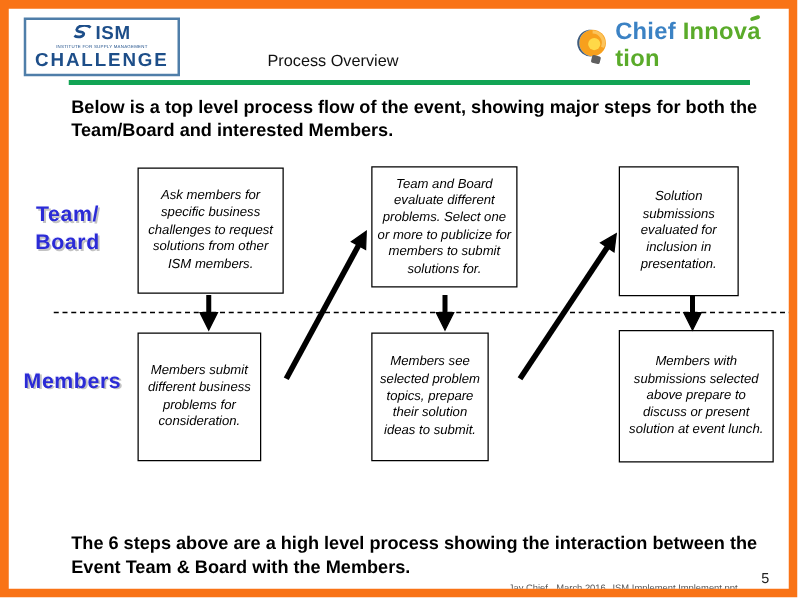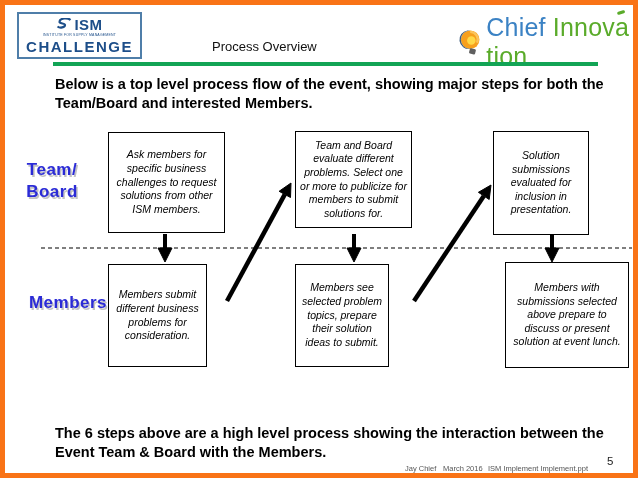--- a/index.html
+++ b/index.html
@@ -1,62 +1,62 @@
 <!DOCTYPE html>
 <html><head>
 <meta charset="utf-8">
 <style>
   html,body{margin:0;padding:0;background:#fff;}
   .slide{
     position:relative;width:638px;height:478px;background:#fff;
     font-family:"Liberation Sans",sans-serif;overflow:hidden;
-    border:5px solid #f97316;box-sizing:border-box;
+    border:7px solid #f97316;box-sizing:border-box;
   }
   
   .ism-logo{
     position:absolute;left:12px;top:7px;width:125px;height:47px;
     border:2px solid #4f7ea9;background:#fff;box-sizing:border-box;
     display:flex;flex-direction:column;align-items:center;justify-content:center;
   }
   .ism-top{display:flex;align-items:center;gap:2px;line-height:1;}
   .ism-name{font-size:15px;font-weight:bold;color:#1d4e89;letter-spacing:.5px;}
   .ism-tagline{font-size:3.5px;color:#1d4e89;letter-spacing:.2px;margin-top:1px;}
   .ism-challenge{font-size:15px;font-weight:bold;color:#1d4e89;letter-spacing:1.5px;margin-top:1px;}
   
   .slide-title{position:absolute;left:207px;top:34px;font-size:13px;color:#111;}
   
   .chief-logo{position:absolute;left:452px;top:8px;display:flex;align-items:center;gap:3px;}
-  .chief-text{font-size:25px;font-weight:normal;letter-spacing:.2px;}
+  .chief-text{font-size:19px;font-weight:bold;letter-spacing:.2px;}
   .chief-w1{color:#3b82c4;}
   .chief-w2{color:#5aab2a;}
   .accent{position:relative;display:inline-block;}
   .accent::after{content:"";position:absolute;left:2px;top:-2px;width:8px;height:2.5px;
     background:#5aab2a;border-radius:2px;transform:rotate(-18deg);}
   .green-rule{position:absolute;left:48px;top:57px;width:545px;height:3.5px;background:#12a455;}
   
   .intro{position:absolute;left:50px;top:70px;width:552px;font-size:14.5px;font-weight:bold;
     color:#000;line-height:1.3;}
   .summary{position:absolute;left:50px;top:419px;width:552px;font-size:14.5px;font-weight:bold;
     color:#000;line-height:1.3;}
   
   .row-label{position:absolute;font-size:17px;font-weight:bold;color:#2b2bd6;
     text-align:center;line-height:1.3;letter-spacing:.5px;
     text-shadow:1.5px 1.5px 0 #c3c3c3,-0.5px -0.5px 0 #eef;}
   .team{left:10px;top:154px;width:74px;}
-  .members{left:18px;top:287px;width:90px;}
+  .members{left:0;top:287px;width:90px;text-align:right;}
   
   .pbox{position:absolute;border:1.5px solid #000;background:#fff;box-sizing:border-box;
     display:flex;align-items:center;justify-content:center;text-align:center;
     font-style:italic;font-size:10.5px;line-height:1.3;color:#000;padding:2px 3px;}
   .b1{left:103px;top:127px;width:117px;height:101px;}
   .b2{left:290px;top:126px;width:117px;height:97px;}
   .b3{left:488px;top:126px;width:96px;height:104px;}
   .b4{left:103px;top:259px;width:99px;height:103px;}
   .b5{left:290px;top:259px;width:94px;height:103px;}
-  .b6{left:488px;top:257px;width:124px;height:106px;margin-left:12px;}
+  .b6{left:488px;top:257px;width:124px;height:106px;}
   .arrows{position:absolute;left:0;top:115px;pointer-events:none;}
   
   .footer-item{position:absolute;font-size:7.5px;color:#555;}
   .f-author{left:400px;top:459px;}
   .f-date{left:438px;top:459px;}
   .f-file{left:483px;top:459px;}
   .page-num{position:absolute;left:602px;top:450px;font-size:11.5px;color:#222;}
 </style>
 </head>
 <body>

